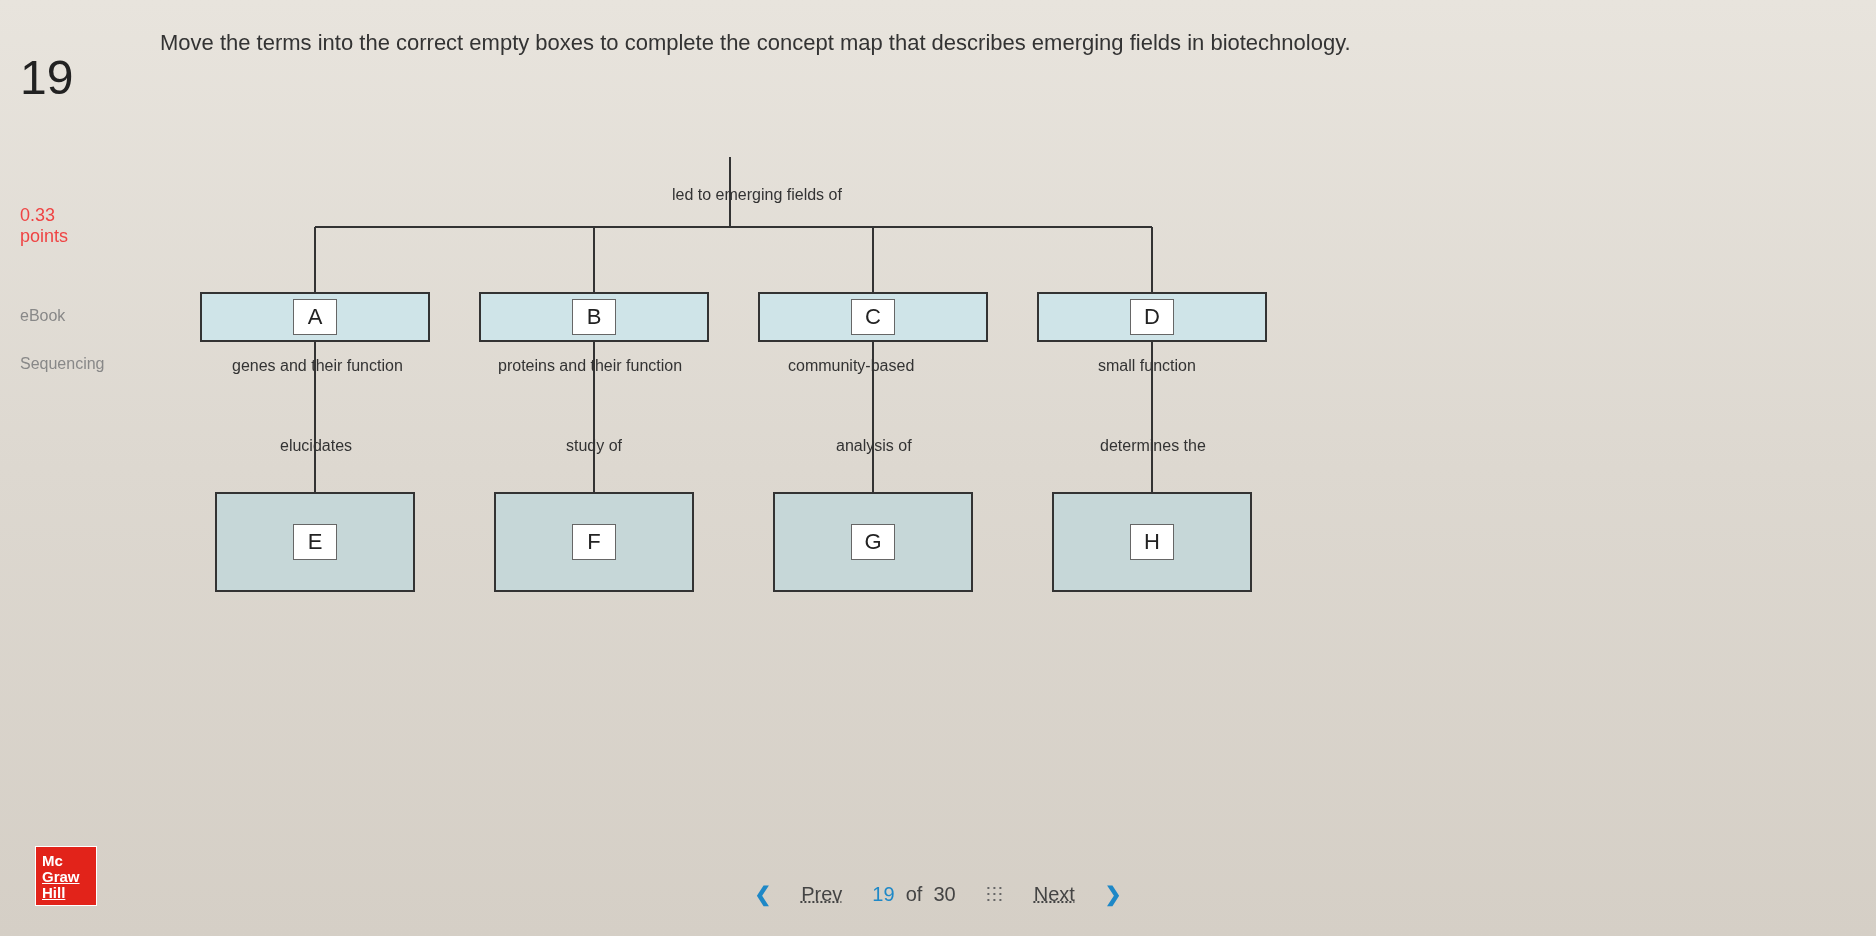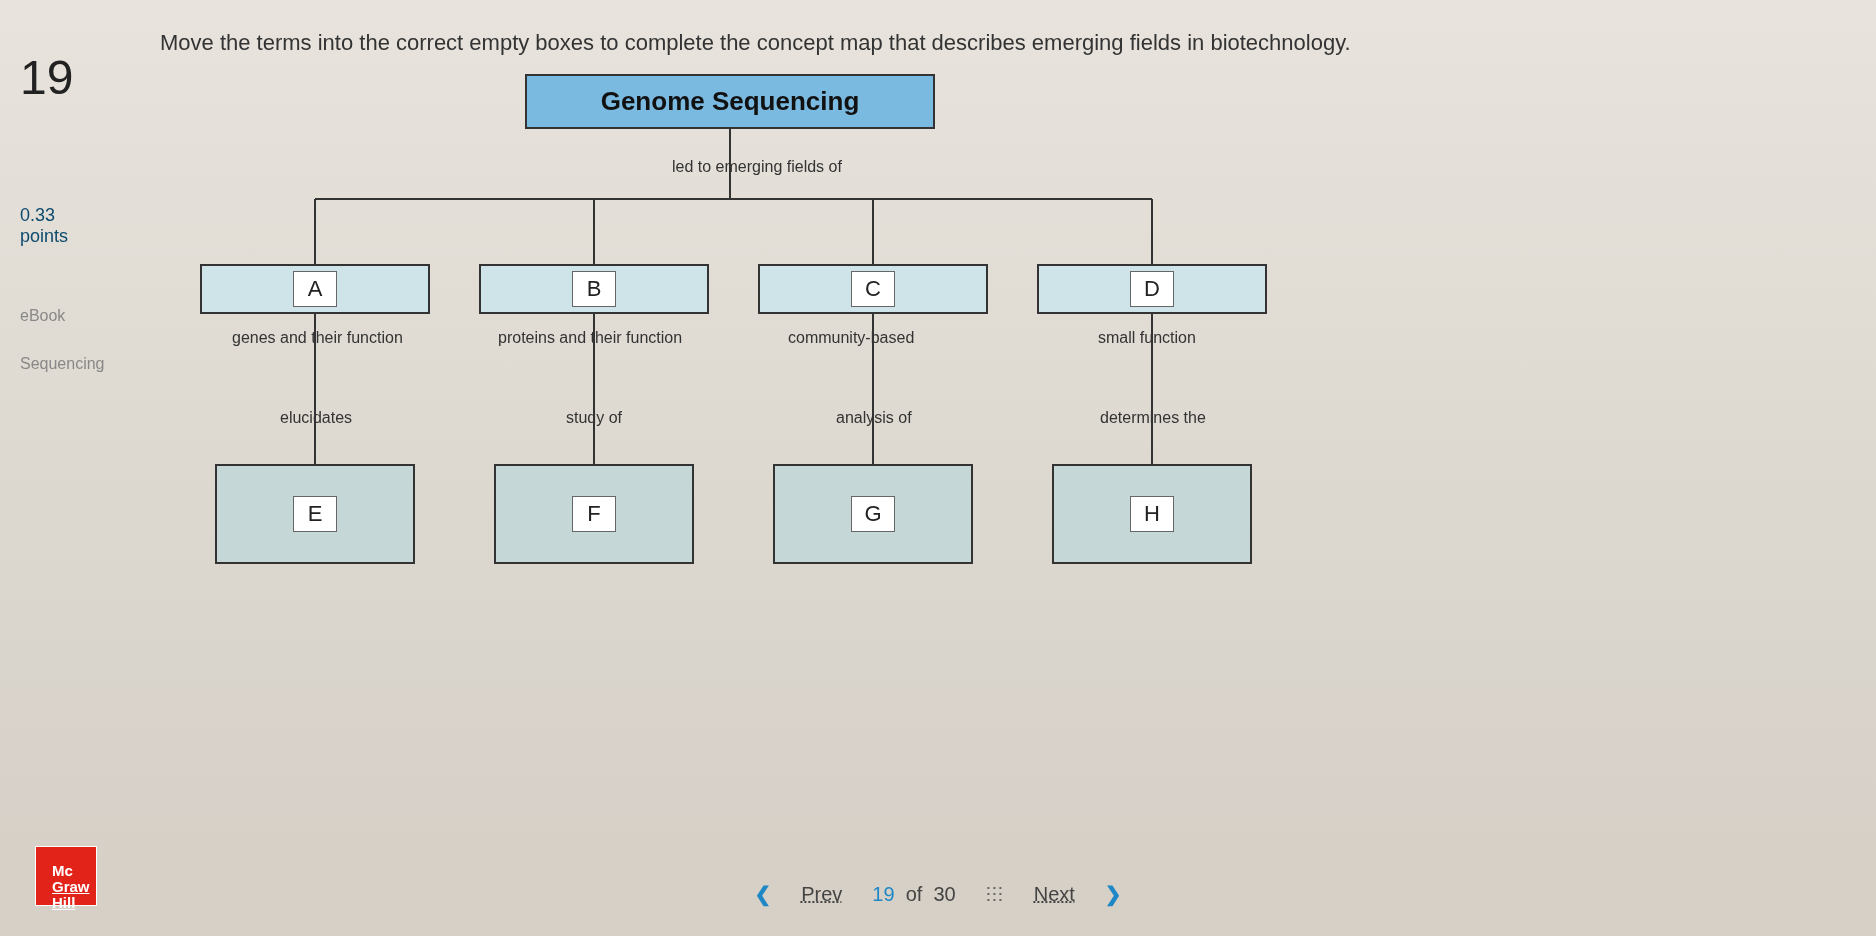--- a/index.html
+++ b/index.html
@@ -21,55 +21,55 @@
     padding: 50px 20px;
   }
   .qnum {
     font-size: 48px;
     font-weight: 300;
     color: #222;
     margin-bottom: 100px;
   }
   .points {
     font-size: 18px;
-    color: #0c4a6e;
+    color: #ef4444;
     margin-bottom: 60px;
   }
   .sidelink {
     font-size: 16px;
     color: #888;
     margin-bottom: 30px;
     cursor: pointer;
     margin-top: 8px;
   }
   .logo {
     position: absolute;
     left: 35px;
     bottom: 30px;
     width: 62px;
     height: 60px;
     background: #e2231a;
     color: #fff;
     font-size: 15px;
     font-weight: bold;
     line-height: 1.05;
-    padding: 16px;
+    padding: 6px;
     border: 1px solid #fff;
   }
   .logo .u { text-decoration: underline; }
   .content {
     position: absolute;
     left: 160px;
     top: 30px;
     right: 40px;
   }
   .instr {
     font-size: 22px;
     color: #333;
-    margin-bottom: 8px;
+    margin-bottom: 36px;
   }
   .diagram {
     position: relative;
     width: 1300px;
     height: 560px;
     margin-left: 20px;
   }
   .rootbox {
     position: absolute;
     left: 345px;
@@ -179,21 +179,20 @@
         <line x1="693" y1="135" x2="693" y2="200"></line>
         <line x1="972" y1="135" x2="972" y2="200"></line>
 
         <line x1="135" y1="250" x2="135" y2="440"></line>
         <line x1="414" y1="250" x2="414" y2="440"></line>
         <line x1="693" y1="250" x2="693" y2="440"></line>
         <line x1="972" y1="250" x2="972" y2="440"></line>
       </g>
     </svg>
 
-    <div class="rootbox">Genome Sequencing</div>
     <div class="linklabel" style="left:460px; top:94px;margin-left:32px;">led to emerging fields of</div>
 
     <div class="dropA" style="left:20px; top:200px;">
       <div class="letterbox">A</div>
     </div>
     <div class="linklabel" style="left:52px; top:265px;">genes and their function</div>
     <div class="linklabel" style="left:100px; top:345px;">elucidates</div>
     <div class="dropB" style="left:35px; top:400px;">
       <div class="letterbox">E</div>
     </div>

